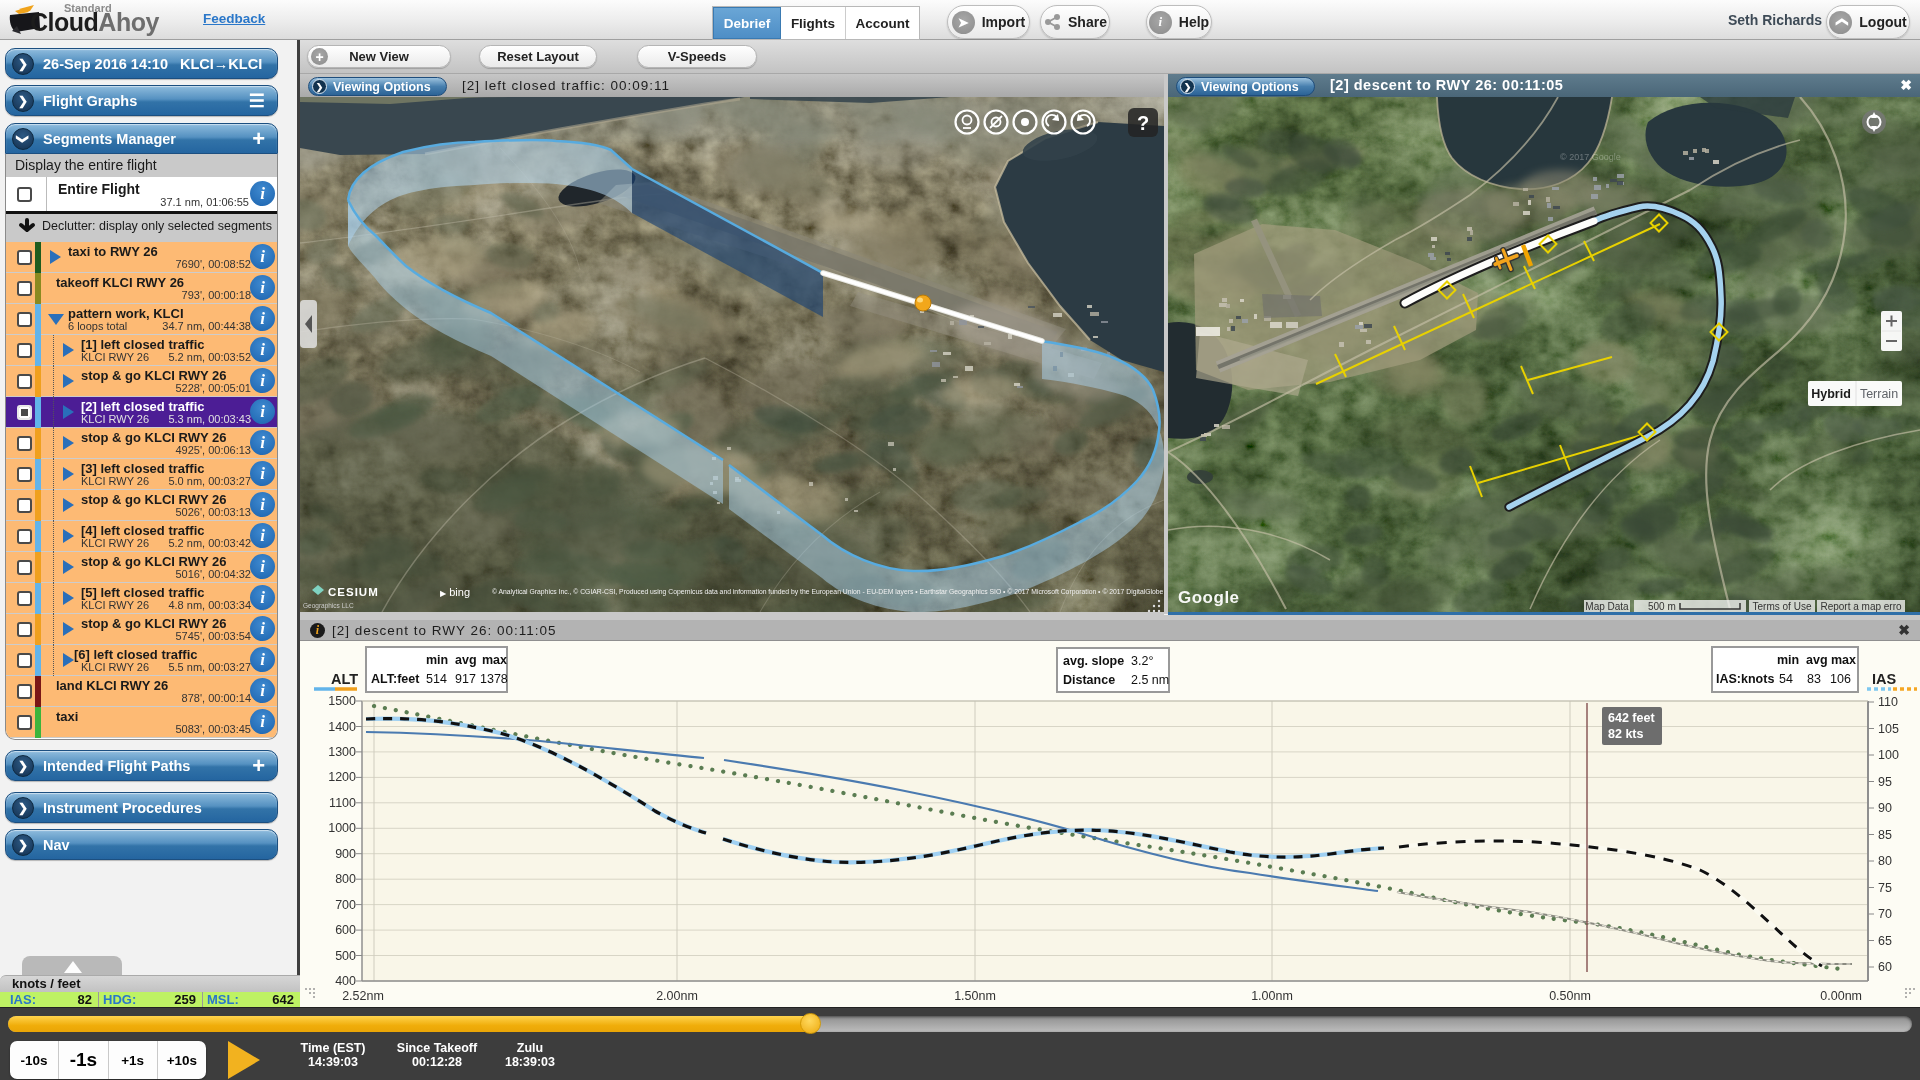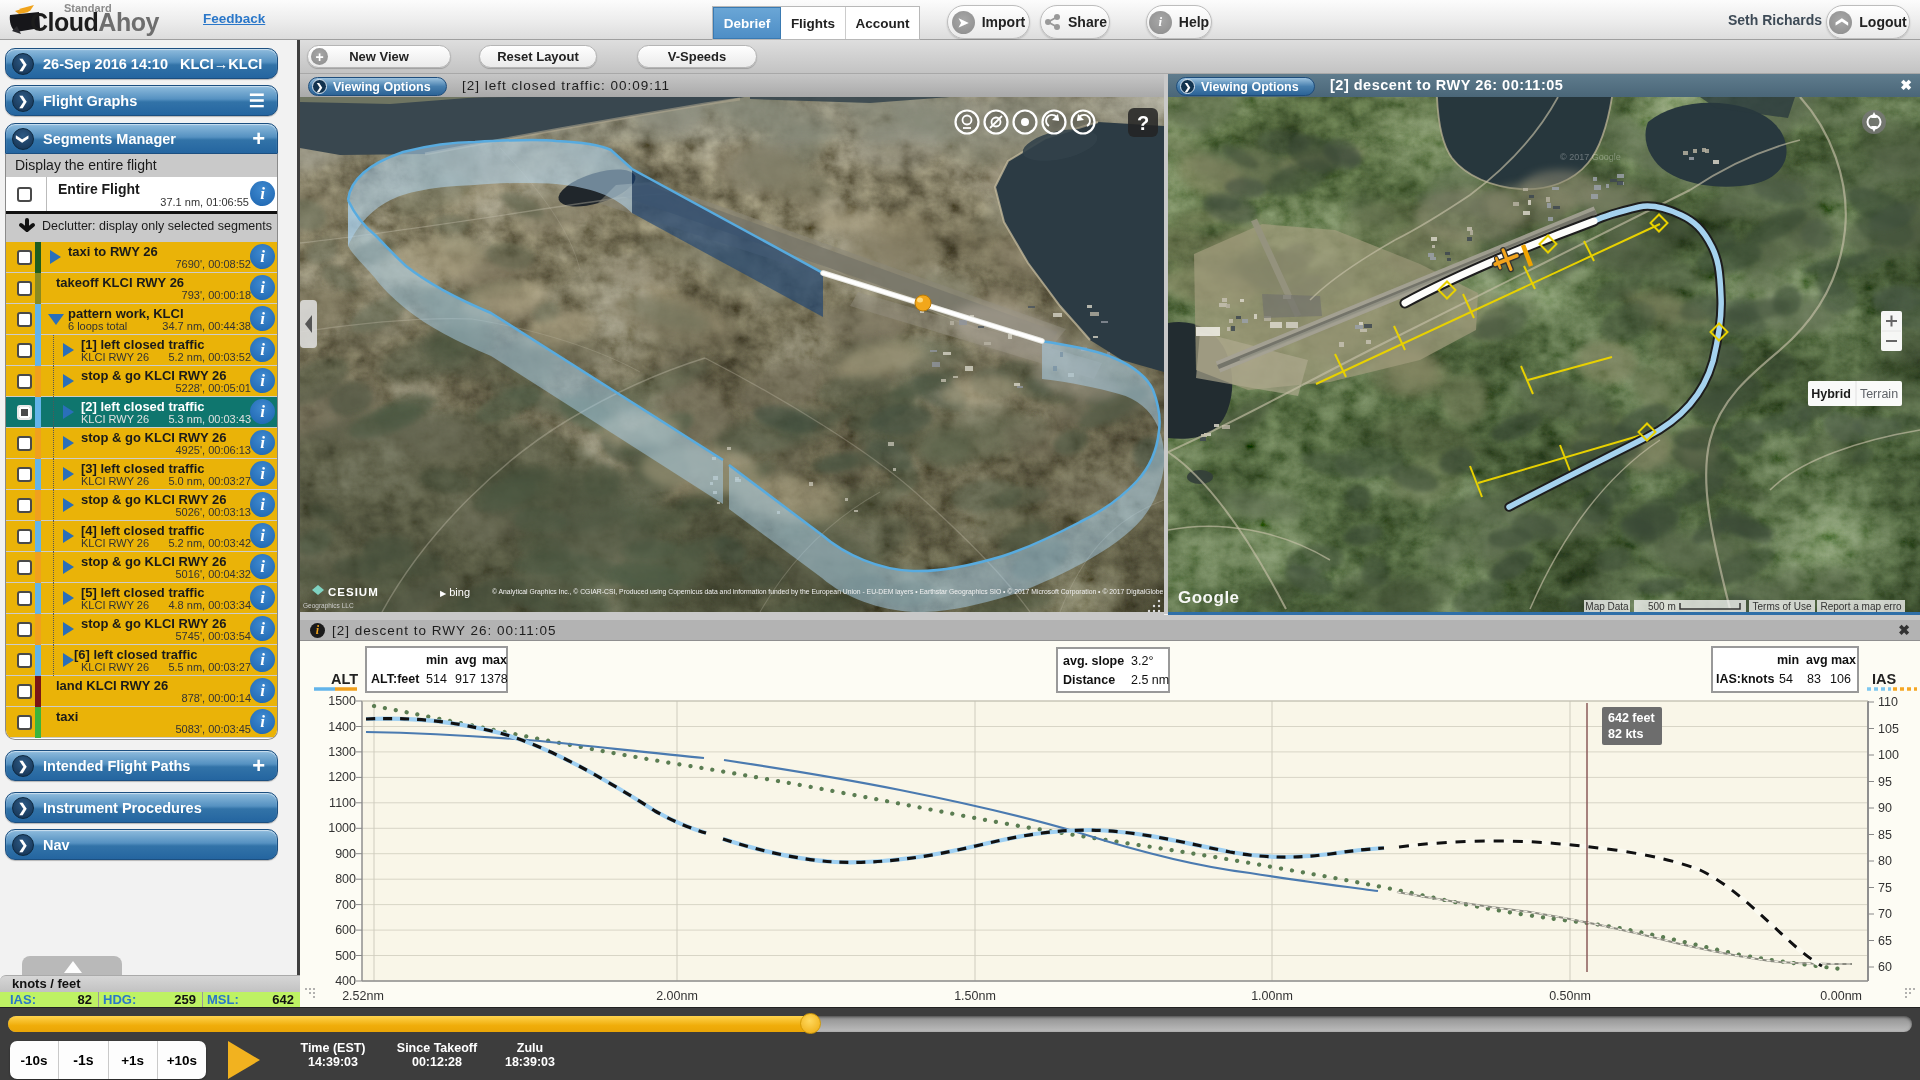--- a/index.html
+++ b/index.html
@@ -9,21 +9,21 @@
 
 #topbar { left:0; top:0; width:1920px; height:40px; background:linear-gradient(#fcfcfc,#ececec 55%,#dcdcdc); border-bottom:1px solid #9f9f9f; }
 .pill { position:absolute; top:5px; height:34px; border-radius:17px; background:linear-gradient(#ffffff,#e9e9e9); border:1px solid #bdbdbd; box-shadow:0 1px 2px rgba(0,0,0,.18); display:flex; align-items:center; justify-content:center; font-weight:bold; font-size:14px; color:#222; }
 .gcirc { width:23px; height:23px; border-radius:50%; background:radial-gradient(circle at 50% 40%,#a8a8a8,#8b8b8b); color:#fff; display:flex; align-items:center; justify-content:center; font-size:13px; font-weight:bold; margin-right:7px; }
 
 .bluebar { position:absolute; left:5px; width:273px; height:31px; border-radius:10px; background:linear-gradient(#8fbcdd,#5591c1 45%,#3273a8 55%,#2465a0); border:1px solid #1c4f80; box-shadow:inset 0 1px 1px rgba(255,255,255,.55), 0 1px 1px rgba(0,0,0,.25); color:#fff; font-weight:bold; font-size:14.5px; display:flex; align-items:center; }
 .chev { width:22px; height:22px; border-radius:50%; background:radial-gradient(circle at 50% 35%,#2d5a85,#132f4e); border:1px solid #0e2940; color:#fff; font-size:12px; font-weight:bold; display:flex; align-items:center; justify-content:center; margin:0 9px 0 6px; }
 .plus { position:absolute; right:12px; top:2px; font-size:22px; font-weight:bold; color:#fff; }
 
 #segbody { left:5px; top:154px; width:273px; height:586px; background:#fff; border:1px solid #8a8a8a; border-top:none; border-radius:0 0 10px 10px; overflow:hidden; }
-.srow { position:absolute; left:0; width:271px; height:31px; border-bottom:1px solid #ccc; background:#eab308; }
+.srow { position:absolute; left:0; width:271px; height:31px; border-bottom:1px solid #ccc; background:#fdba74; }
 .srow .cb { position:absolute; left:11px; top:8px; width:15px; height:15px; border:2px solid #4a4a4a; border-radius:3px; background:#fff; }
 .selrow .cb { border-color:#e8e8e8; background:#4a4a4a; box-shadow:inset 0 0 0 2px #fff; }
 .srow .bar { position:absolute; left:29px; top:0; width:6px; height:31px; }
 .srow .dot { position:absolute; left:47px; top:0; height:31px; border-left:1px dotted #555; }
 .tri { position:absolute; width:0; height:0; }
 .st1 { position:absolute; top:2px; font-size:13px; font-weight:bold; color:#1a1a1a; white-space:nowrap; }
 .st2l { position:absolute; top:16px; font-size:11px; color:#333; }
 .st2r { position:absolute; top:16px; right:26px; font-size:11px; color:#333; }
 .info { position:absolute; right:2px; top:2px; width:25px; height:25px; border-radius:50%; background:radial-gradient(circle at 50% 35%,#3f8ad0,#1c63ae); color:#fff; font-family:"Liberation Serif",serif; font-weight:bold; font-style:italic; font-size:17px; display:flex; align-items:center; justify-content:center; }
 
@@ -132,21 +132,21 @@
     </div>
 <div class="srow" style="top:212px;">
       <div class="cb"></div>
       <div class="bar" style="background:#f0a01e;"></div>
       <div class="dot"></div>
       <div class="tri" style="left:57px;top:8px;border-top:7px solid transparent;border-bottom:7px solid transparent;border-left:11px solid #2a6fba;"></div>
       <div class="st1" style="left:75px;color:#1a1a1a;">stop &amp; go KLCI RWY 26</div>
       <div class="st2r" style="color:#333;">5228', 00:05:01</div>
       <div class="info">i</div>
     </div>
-<div class="srow selrow" style="top:243px;background:#0f766e;">
+<div class="srow selrow" style="top:243px;background:#4c1d95;">
       <div class="cb"></div>
       <div class="bar" style="background:#62b4ea;"></div>
       <div class="dot"></div>
       <div class="tri" style="left:57px;top:8px;border-top:7px solid transparent;border-bottom:7px solid transparent;border-left:11px solid #2a6fba;"></div>
       <div class="st1" style="left:75px;color:#fff;">[2] left closed traffic</div>
       <div class="st2l" style="left:75px;color:#e0e0e0;">KLCI RWY 26</div>
       <div class="st2r" style="color:#e0e0e0;">5.3 nm, 00:03:43</div>
       <div class="info">i</div>
     </div>
 <div class="srow" style="top:274px;">
@@ -1138,21 +1138,21 @@
 <circle cx="1906" cy="989" r="1" fill="#999"></circle>
 </svg>
   </div>
 
 <div class="abs" style="left:0;top:1007px;width:1920px;height:73px;background:#3d3d3d;border-top:1px solid #222;">
   <div class="abs" style="left:8px;top:8px;width:1904px;height:16px;border-radius:8px;background:linear-gradient(#8f8f8f,#bdbdbd);box-shadow:inset 0 1px 3px rgba(0,0,0,.5);"></div>
   <div class="abs" style="left:8px;top:8px;width:806px;height:16px;border-radius:8px;background:linear-gradient(#ffd34d,#f0ad0a 60%,#e9a506);"></div>
   <div class="abs" style="left:800px;top:5px;width:21px;height:21px;border-radius:50%;background:radial-gradient(circle at 45% 35%,#ffd95e,#eda90d);border:1px solid #d29a06;"></div>
   <div class="abs" style="left:10px;top:33px;width:196px;height:38px;background:#fdfdfd;border-radius:7px;box-shadow:0 1px 2px rgba(0,0,0,.4);display:flex;">
     <div style="flex:1;border-right:1px solid #c9c9c9;display:flex;align-items:center;justify-content:center;font-weight:bold;font-size:13.5px;">-10s</div>
-    <div style="flex:1;border-right:1px solid #c9c9c9;display:flex;align-items:center;justify-content:center;font-weight:bold;font-size:14px;">-1s</div>
+    <div style="flex:1;border-right:1px solid #c9c9c9;display:flex;align-items:center;justify-content:center;font-weight:bold;font-size:19px;">-1s</div>
     <div style="flex:1;border-right:1px solid #c9c9c9;display:flex;align-items:center;justify-content:center;font-weight:bold;font-size:13.5px;">+1s</div>
     <div style="flex:1;display:flex;align-items:center;justify-content:center;font-weight:bold;font-size:13.5px;">+10s</div>
   </div>
   <div class="abs" style="left:228px;top:33px;width:0;height:0;border-top:19px solid transparent;border-bottom:19px solid transparent;border-left:32px solid #f2b21f;"></div>
   <div class="abs b" style="left:283px;top:33px;width:100px;text-align:center;color:#fff;font-size:12.5px;">Time (EST)<br>14:39:03</div>
   <div class="abs b" style="left:382px;top:33px;width:110px;text-align:center;color:#fff;font-size:12.5px;">Since Takeoff<br>00:12:28</div>
   <div class="abs b" style="left:490px;top:33px;width:80px;text-align:center;color:#fff;font-size:12.5px;">Zulu<br>18:39:03</div>
 </div>
 
 </body></html>

